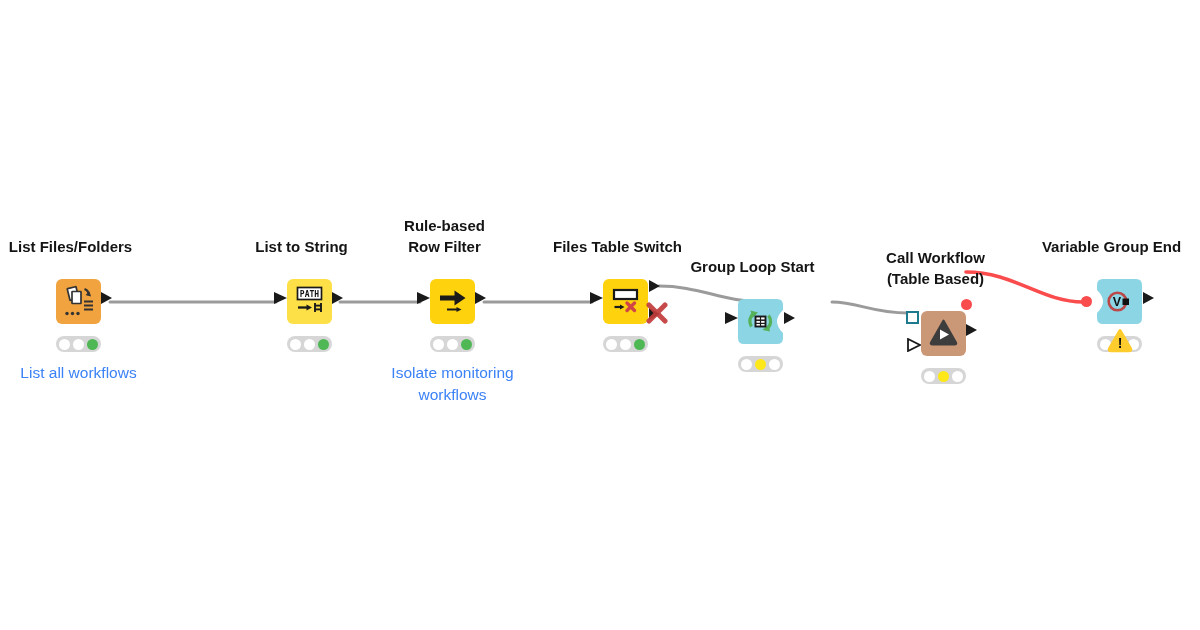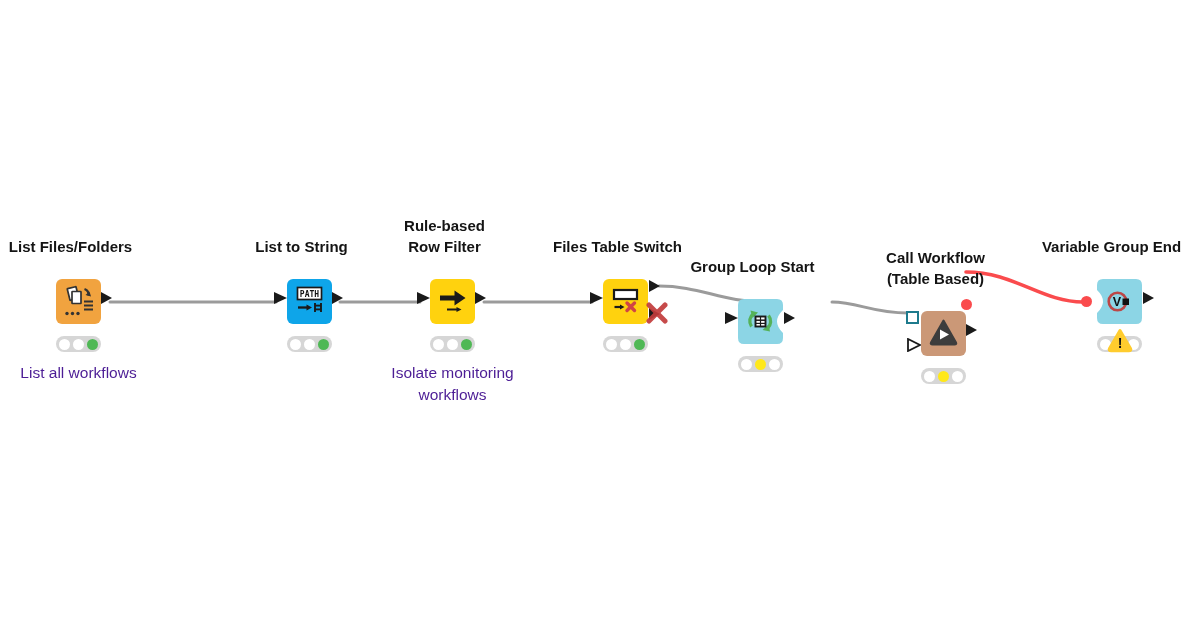--- a/index.html
+++ b/index.html
@@ -27,21 +27,21 @@
     position:absolute; bottom:58px; left:calc(50% - 8px);
     transform:translateX(-50%);
     width:max-content; max-width:220px;
     font-size:15px; font-weight:bold; line-height:1.45; color:#141414;
     text-align:center; white-space:pre-line;
   }
   .node-annotation {
     position:absolute; top:83px; left:50%;
     transform:translateX(-50%);
     width:max-content; max-width:240px;
-    font-size:15.5px; color:#4c1d95; line-height:1.4;
+    font-size:15.5px; color:#3b82f6; line-height:1.4;
     text-align:center; white-space:pre-line;
   }
 
   
   .port-out {
     position:absolute; right:-11px; top:50%; transform:translateY(-50%);
     width:0; height:0;
     border-left:11px solid #1a1a1a;
     border-top:6.5px solid transparent; border-bottom:6.5px solid transparent;
   }
@@ -115,21 +115,21 @@
     <div class="tl">
       <div class="tl-dot"></div>
       <div class="tl-dot"></div>
       <div class="tl-dot green"></div>
     </div>
     <div class="node-annotation">List all workflows</div>
   </div>
 
   <div class="node" style="left:287px; top:279px;">
     <div class="node-label">List to String</div>
-    <div class="node-body" style="background:#0ea5e9;">
+    <div class="node-body" style="background:#fde047;">
       <svg class="icon" width="45" height="45" viewBox="0 0 45 45">
         <rect x="10.5" y="8.5" width="24" height="12" fill="#fff" stroke="#1a1a1a" stroke-width="1.7"></rect>
         <text x="22.5" y="17.6" font-size="8" font-weight="bold" font-family="'DejaVu Sans Mono', monospace" text-anchor="middle" fill="#111">PATH</text>
         <line x1="11" y1="28.5" x2="20" y2="28.5" stroke="#1a1a1a" stroke-width="2.3"></line>
         <polygon points="19.5,25.5 25,28.5 19.5,31.5" fill="#1a1a1a"></polygon>
         <g stroke="#1a1a1a" stroke-width="1.9">
           <line x1="28" y1="24" x2="28" y2="33"></line>
           <line x1="34" y1="24" x2="34" y2="33"></line>
           <line x1="28" y1="26.6" x2="34" y2="26.6"></line>
           <line x1="28" y1="30.4" x2="34" y2="30.4"></line>

